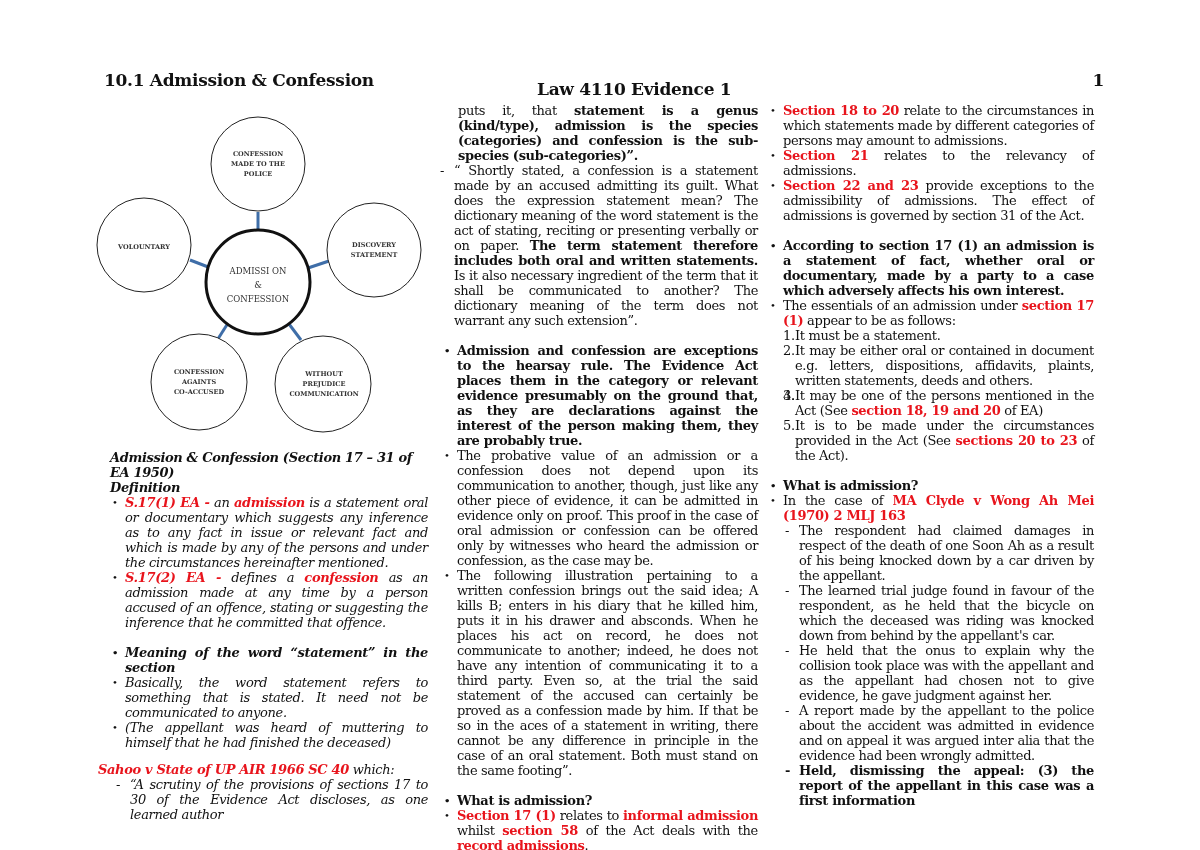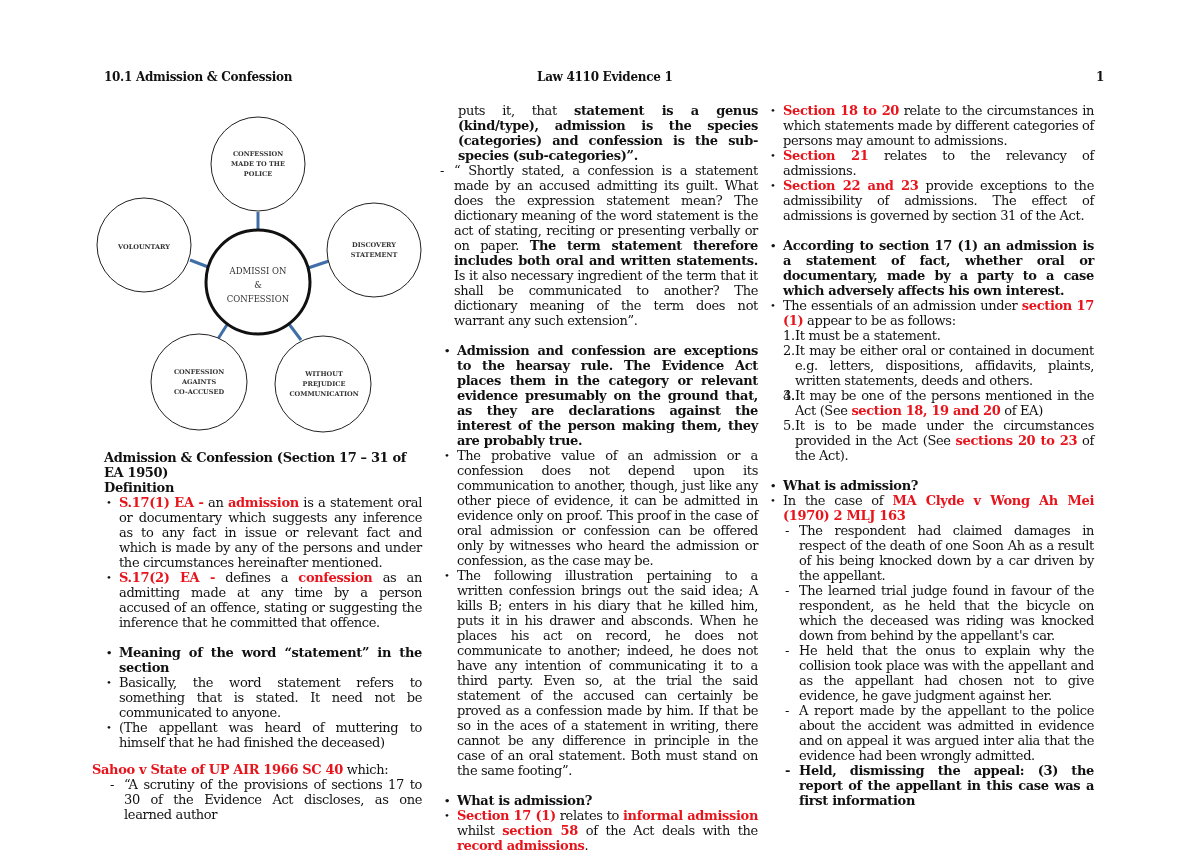--- a/index.html
+++ b/index.html
@@ -2,27 +2,27 @@
 <html><head>
   <meta charset="utf-8">
   <style>
     html, body { margin: 0; padding: 0; background: #ffffff; }
     body {
       width: 1200px; height: 850px; position: relative; overflow: hidden;
       font-family: "DejaVu Serif", "Liberation Serif", serif;
       color: #111111;
     }
     .page-header { position: absolute; top: 70px; left: 104px; width: 1000px; height: 18px;
-      font-family: "DejaVu Serif", serif; font-weight: bold; font-size: 12px; letter-spacing: -0.3px; }
+      font-family: "DejaVu Serif", serif; font-weight: bold; font-size: 17px; letter-spacing: -0.3px; }
     .hdr-left { position: absolute; left: 0; top: 0; }
-    .hdr-center { position: absolute; left: 433px; top: 0; }
+    .hdr-center { position: absolute; left: 433px; top: 9px; }
     .hdr-right { position: absolute; right: 0; top: 0; }
 
     .col { position: absolute; font-size: 13px; line-height: 15px; letter-spacing: -0.35px; }
-    .col1 { left: 104px; top: 450px; width: 318px; }
+    .col1 { left: 110px; top: 450px; width: 318px; font-style: italic; }
     .col2 { left: 442px; top: 103px; width: 316px; }
     .col3 { left: 768px; top: 103px; width: 326px; }
 
     .r { color: #e8141c; font-weight: bold; }
     .b { font-weight: bold; }
     .i { }
     .just { text-align: justify; }
 
     ul.bul { list-style: none; margin: 0; padding: 0; }
     ul.bul > li { position: relative; padding-left: 15px; text-align: justify; }
@@ -92,21 +92,21 @@
 </div>
 
 <div class="col col1">
   <div class="sec-title">Admission &amp; Confession (Section 17 – 31 of EA 1950)</div>
   <div class="sec-title">Definition</div>
   <ul class="bul">
     <li>
       <span class="r">S.17(1) EA -</span><span> an </span><span class="r">admission</span><span> is a statement oral or documentary which suggests any inference as to any fact in issue or relevant fact and which is made by any of the persons and under the circumstances hereinafter mentioned.</span>
     </li>
     <li>
-      <span class="r">S.17(2) EA -</span><span> defines a </span><span class="r">confession</span><span> as an admitting made at any time by a person accused of an offence, stating or suggesting the inference that he committed that offence.</span>
+      <span class="r">S.17(2) EA -</span><span> defines a </span><span class="r">confession</span><span> as an admission made at any time by a person accused of an offence, stating or suggesting the inference that he committed that offence.</span>
     </li>
   </ul>
   <div class="gap"></div>
   <ul class="bul">
     <li class="b">Meaning of the word “statement” in the section</li>
     <li>Basically, the word statement refers to something that is stated. It need not be communicated to anyone.</li>
     <li>(The appellant was heard of muttering to himself that he had finished the deceased)</li>
   </ul>
   <div class="gap" style="height:12px"></div>
   <div style="margin-left:-12px"><span class="r">Sahoo v State of UP AIR 1966 SC 40</span><span> which:</span></div>

